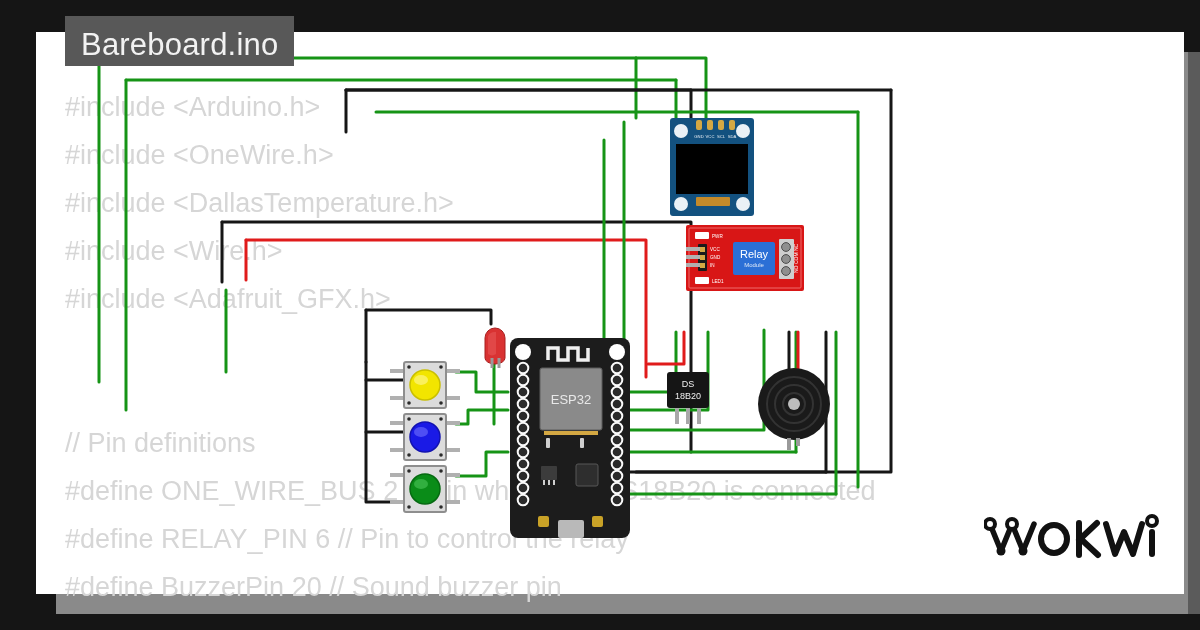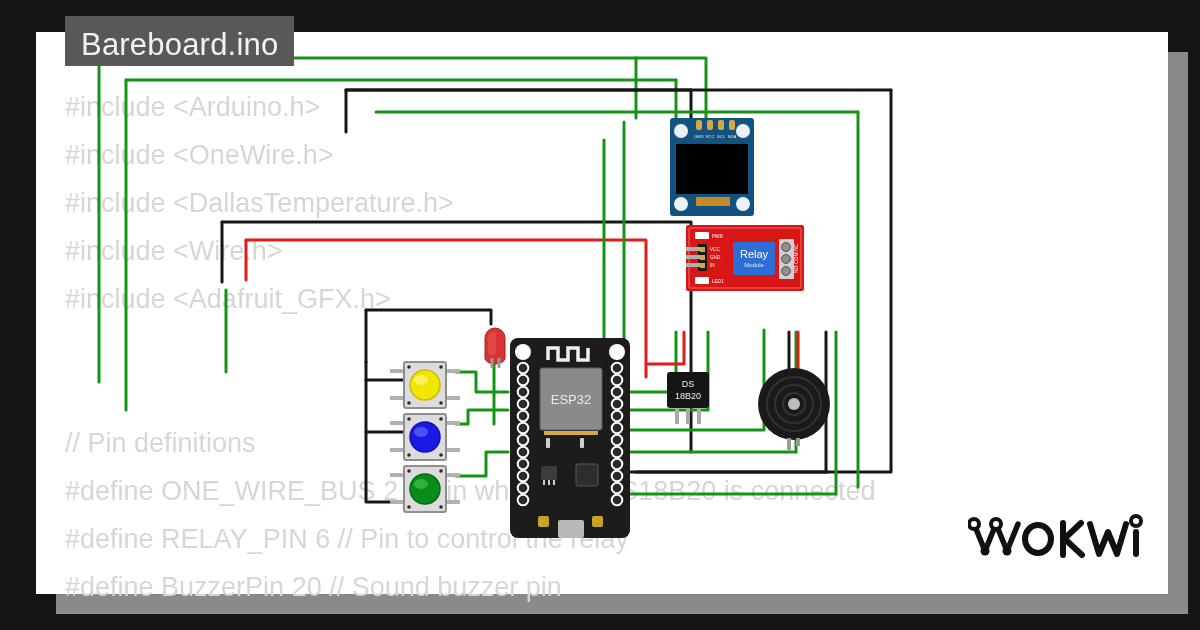--- a/index.html
+++ b/index.html
@@ -14,21 +14,21 @@
   
   .canvas{
     position:absolute;left:36px;top:32px;width:1132px;height:562px;
     background:#ffffff;
     box-shadow:20px 20px 0 0 rgba(255,255,255,0.30);
   }
   .canvas-shadow{
     position:absolute;left:56px;top:52px;width:1132px;height:562px;
     background:#585858;z-index:1;
   }
-  .canvas{z-index:2;}
+  .canvas{z-index:2;padding-left:16px;}
 
   
   .filename{
     position:absolute;left:65px;top:16px;z-index:40;
     background:#585858;color:#f2f2f2;
     font-size:31px;line-height:1;
     padding:13px 16px 6px 16px;
     letter-spacing:.2px;
     white-space:nowrap;
   }

